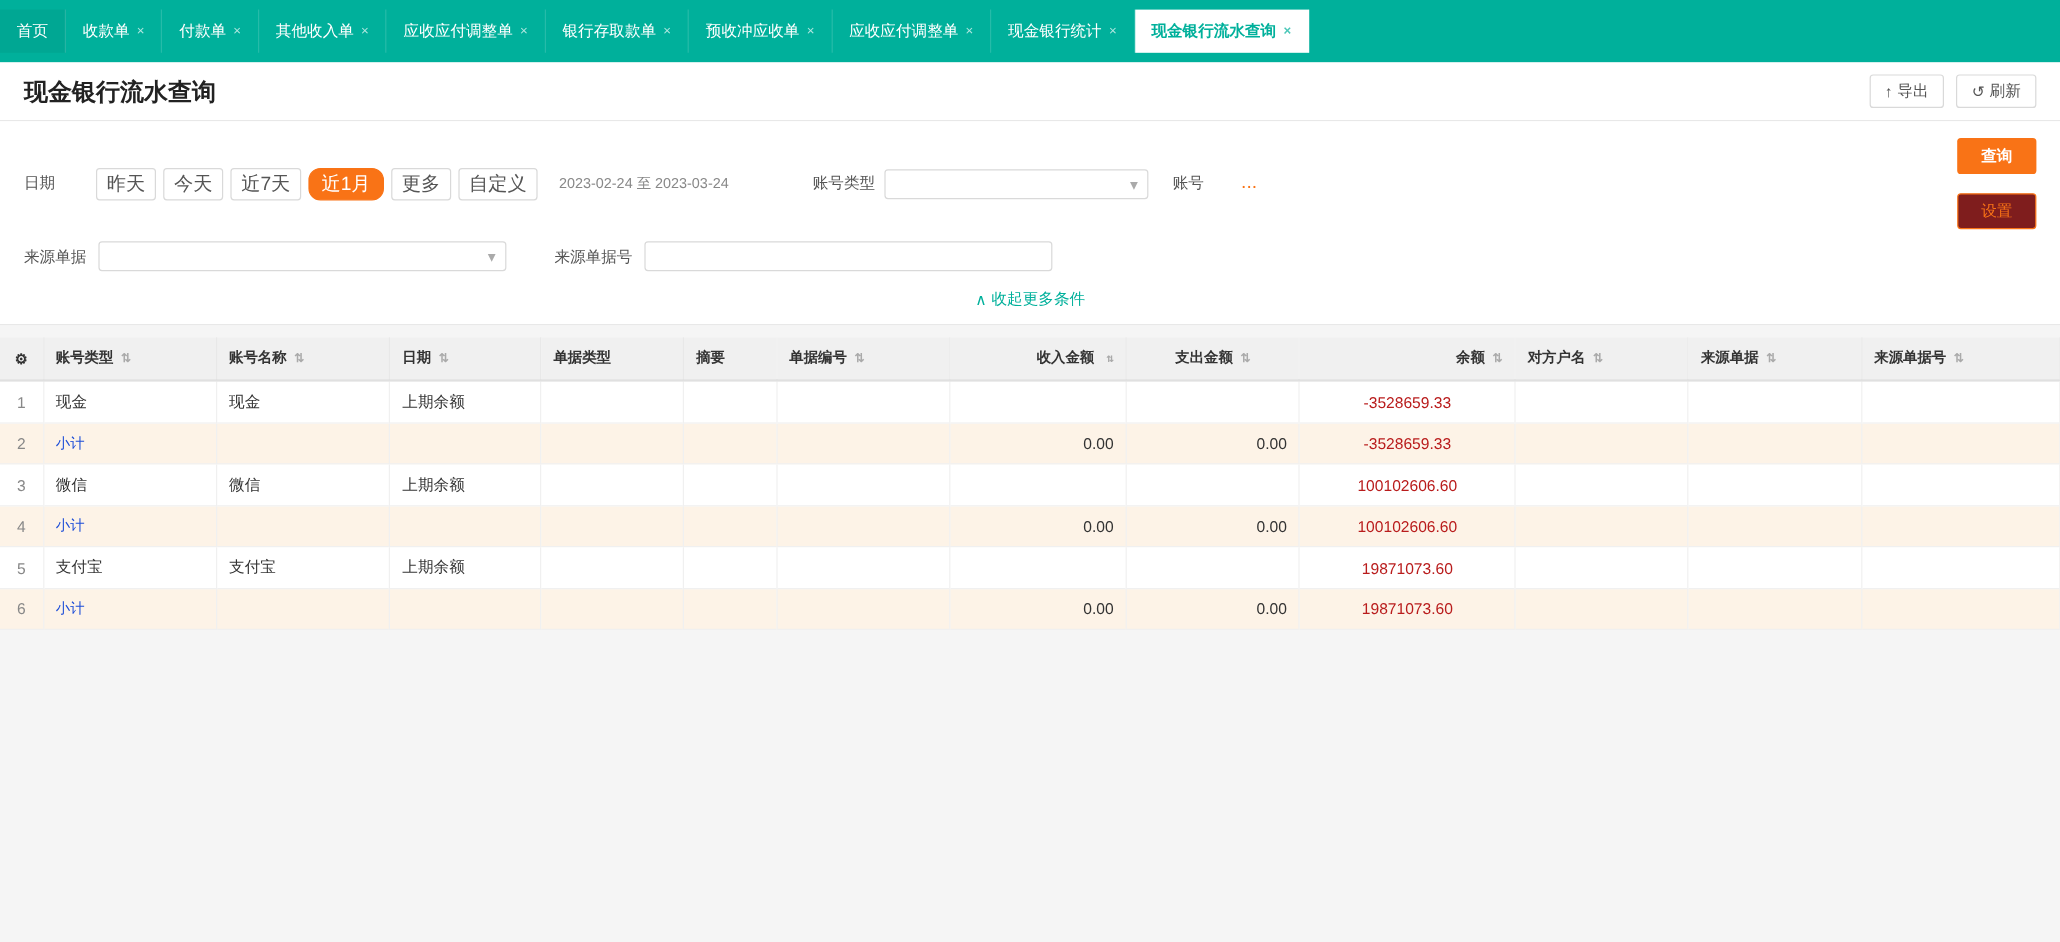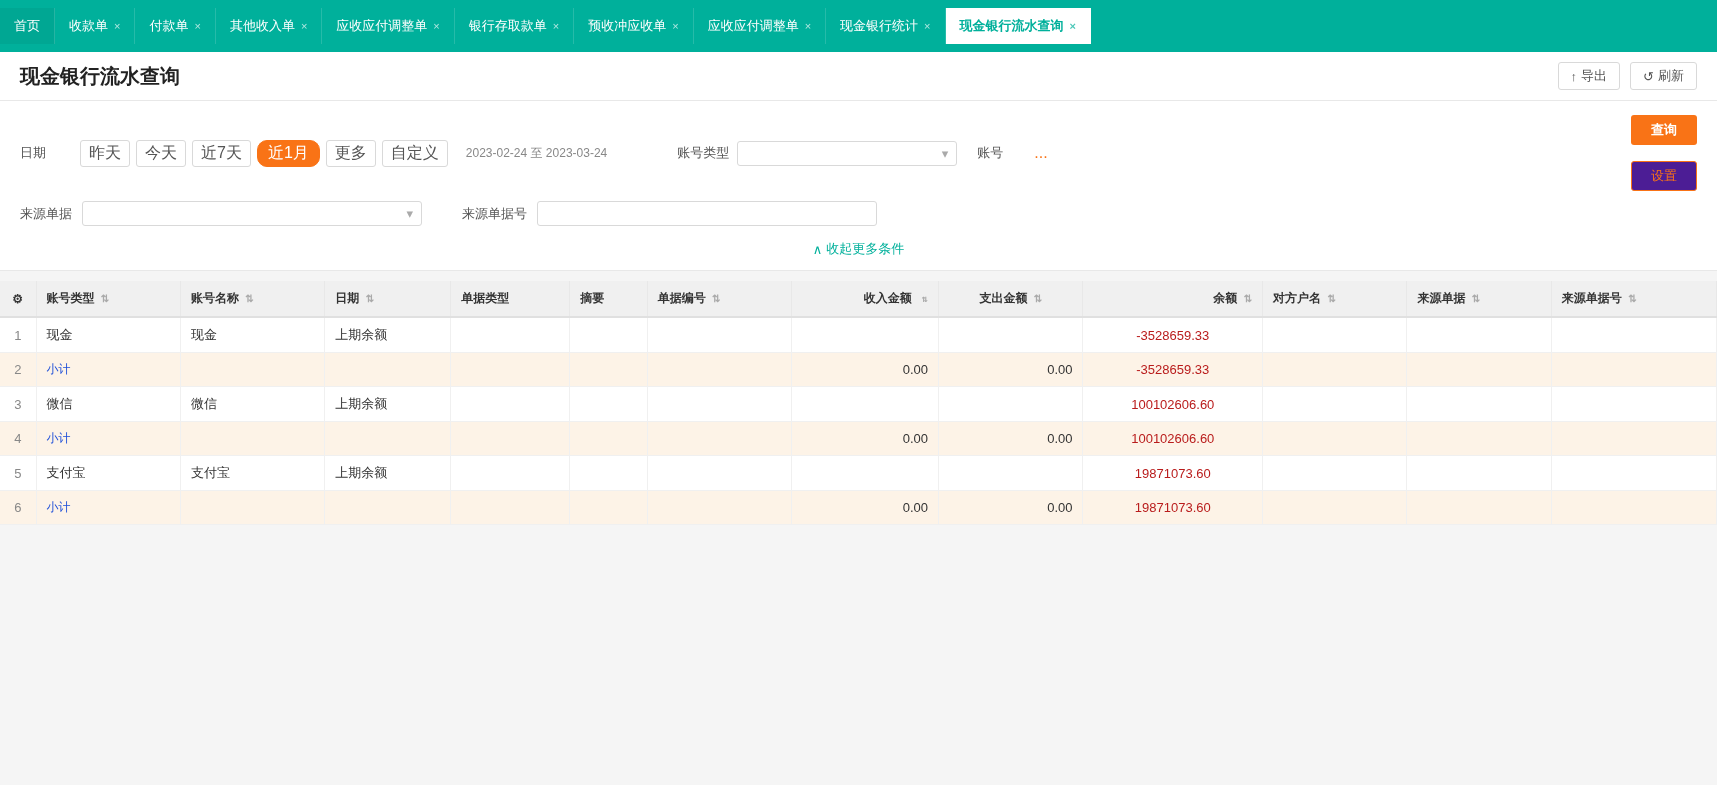--- a/index.html
+++ b/index.html
@@ -139,21 +139,21 @@
       background: #f97316;
       color: #fff;
       border: none;
       border-radius: 3px;
       padding: 6px 20px;
       cursor: pointer;
       font-size: 13px;
       font-weight: bold;
     }
     .btn-settings {
-      background: #4c1d95;
+      background: #7f1d1d;
       color: #f97316;
       border: 1px solid #f97316;
       border-radius: 3px;
       padding: 5px 16px;
       cursor: pointer;
       font-size: 13px;
     }
     .filter-more-btn {
       display: flex;
       align-items: center;

